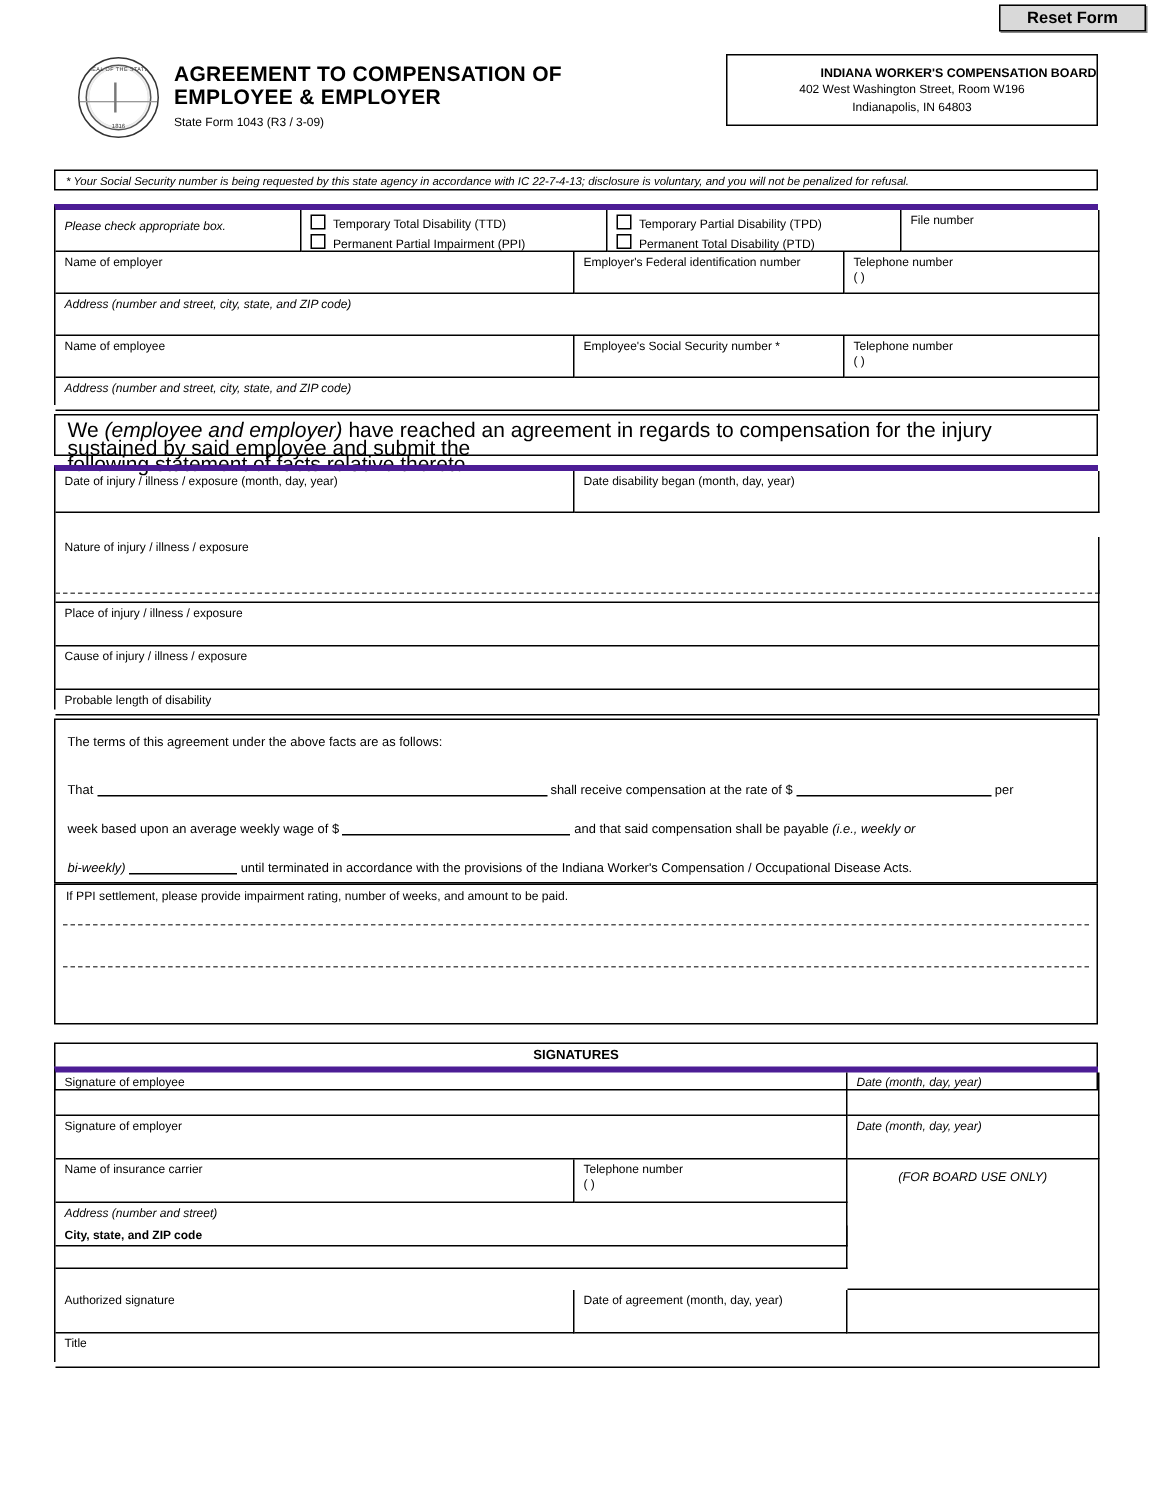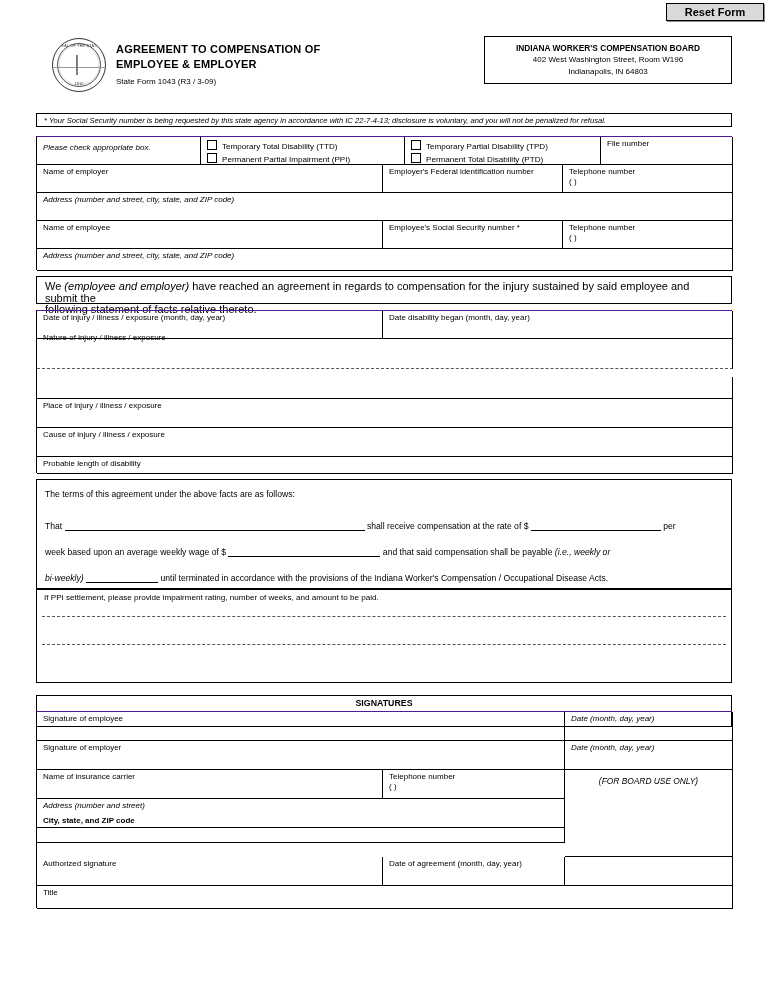--- a/index.html
+++ b/index.html
@@ -91,21 +91,21 @@
     background:
       linear-gradient(90deg, transparent 44%, #777 45%, #777 47%, transparent 48%),
       linear-gradient(180deg, transparent 60%, #999 61%, #999 66%, transparent 67%);
   }
   .title-block {
     position: absolute;
     left: 80px;
     top: 6px;
   }
   .form-title {
-    font-size: 11px;
+    font-size: 14px;
     font-weight: bold;
     line-height: 15px;
     letter-spacing: .2px;
   }
   .form-sub {
     font-size: 8px;
     margin-top: 5px;
   }
   .board-box {
     position: absolute;
@@ -115,20 +115,21 @@
     height: 48px;
     border: 1px solid #000;
     text-align: center;
     padding-top: 5px;
     box-sizing: border-box;
     line-height: 12px;
   }
   .board-name {
     font-size: 8.3px;
     font-weight: bold;
+    text-align: right;
   }
   .board-addr { font-size: 8px; }
 
   
   .ssn-note {
     position: absolute;
     left: 36px;
     top: 113px;
     width: 696px;
     height: 14px;
@@ -138,21 +139,21 @@
     font-style: italic;
     display: flex;
     align-items: center;
     padding-left: 7px;
   }
 
   
   .tbl {
     position: absolute;
     border-left: 1px solid #000;
-    border-top: 1px solid #4c1d95;
+    border-top: 4px solid #4c1d95;
     box-sizing: border-box;
   }
   .cell {
     position: absolute;
     border-right: 1px solid #000;
     border-bottom: 1px solid #000;
     box-sizing: border-box;
     padding: 2px 6px 0 6px;
     font-size: 8px;
   }
@@ -180,21 +181,21 @@
   
   #stmt {
     position: absolute;
     left: 36px;
     top: 276px;
     width: 696px;
     height: 28px;
     border: 1px solid #000;
     box-sizing: border-box;
     padding: 4px 8px 0 8px;
-    font-size: 11px;
+    font-size: 14px;
     line-height: 11.5px;
   }
 
   
   #block2 { left: 36px; top: 310px; width: 696px; height: 163px; }
 
   
   #terms {
     position: absolute;
     left: 36px;
@@ -350,21 +351,21 @@
 
   <div class="tbl" id="block2">
 
     <div class="cell" style="left:0;top:0;width:346px;height:28px;">
       <span class="lbl">Date of injury / illness / exposure (month, day, year)</span>
     </div>
     <div class="cell" style="left:346px;top:0;width:350px;height:28px;">
       <span class="lbl">Date disability began (month, day, year)</span>
     </div>
 
-    <div class="cell dashed-bottom" style="left:0;top:20px;width:696px;height:38px;">
+    <div class="cell dashed-bottom" style="left:0;top:44px;width:696px;height:38px;">
       <span class="lbl">Nature of injury / illness / exposure</span>
     </div>
     <div class="cell" style="left:0;top:66px;width:696px;height:22px;"></div>
 
     <div class="cell" style="left:0;top:88px;width:696px;height:29px;">
       <span class="lbl">Place of injury / illness / exposure</span>
     </div>
 
     <div class="cell" style="left:0;top:117px;width:696px;height:29px;">
       <span class="lbl">Cause of injury / illness / exposure</span>

